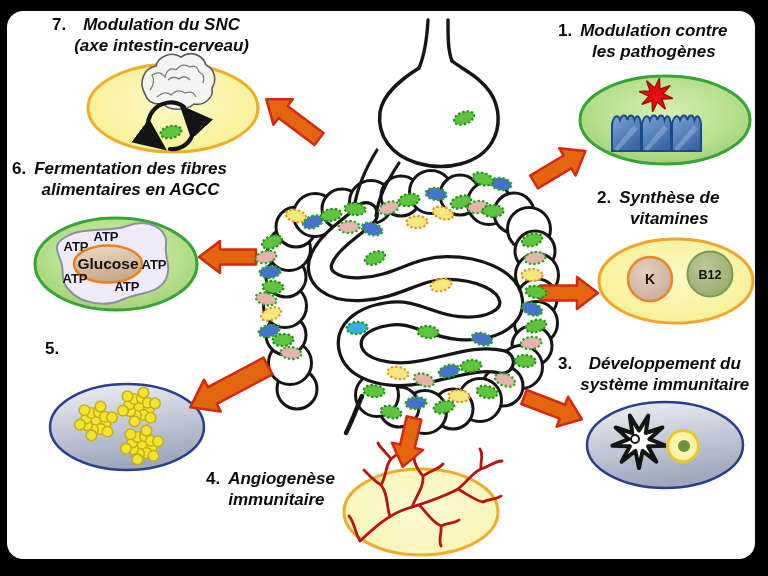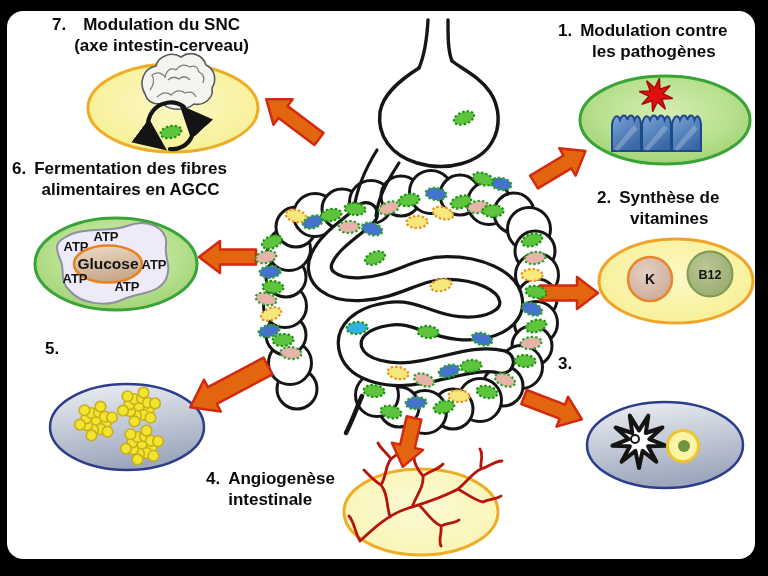--- a/index.html
+++ b/index.html
@@ -2,21 +2,21 @@
 <html><head>
 <meta charset="utf-8">
 <style>
   html,body{margin:0;padding:0;background:#222;}
   .stage{position:relative;width:768px;height:576px;background:#000;overflow:hidden;
          font-family:"Liberation Sans",sans-serif;}
   .paper{position:absolute;left:7px;top:11px;width:748px;height:548px;background:#fff;border-radius:16px;}
   svg.scene{position:absolute;left:0;top:0;width:768px;height:576px;}
   .lab{position:absolute;display:flex;align-items:flex-start;gap:8px;
        font:700 17px/1.24 "Liberation Sans",sans-serif;color:#0b0b0b;}
-  .lab .txt{white-space:pre-line;}
+  .lab .txt{white-space:pre-line;font-style:italic;}
   .lab.center .txt{text-align:center;}
   .svgtext{font-family:"Liberation Sans",sans-serif;font-weight:700;fill:#141414;}
 </style>
 </head>
 <body>
 
 <div class="stage">
   <div class="paper"></div>
 
   <svg class="scene" viewBox="0 0 768 576">
@@ -306,24 +306,26 @@
     <span class="num">6.</span>
     <span class="txt">Fermentation des fibres
 alimentaires en AGCC</span>
   </div>
   <div class="lab" style="left:45px;top:338px;">
     <span class="num">5.</span>
   </div>
   <div class="lab" style="left:206px;top:468px;">
     <span class="num">4.</span>
     <span class="txt">Angiogenèse
-intestinale</span>
+immunitaire</span>
   </div>
   <div class="lab center" style="left:558px;top:353px;">
     <span class="num">3.</span>
+    <span class="txt">Développement du
+système immunitaire</span>
   </div>
   <div class="lab center" style="left:597px;top:187px;">
     <span class="num">2.</span>
     <span class="txt">Synthèse de
 vitamines</span>
   </div>
   <div class="lab center" style="left:558px;top:20px;">
     <span class="num">1.</span>
     <span class="txt">Modulation contre
 les pathogènes</span>

